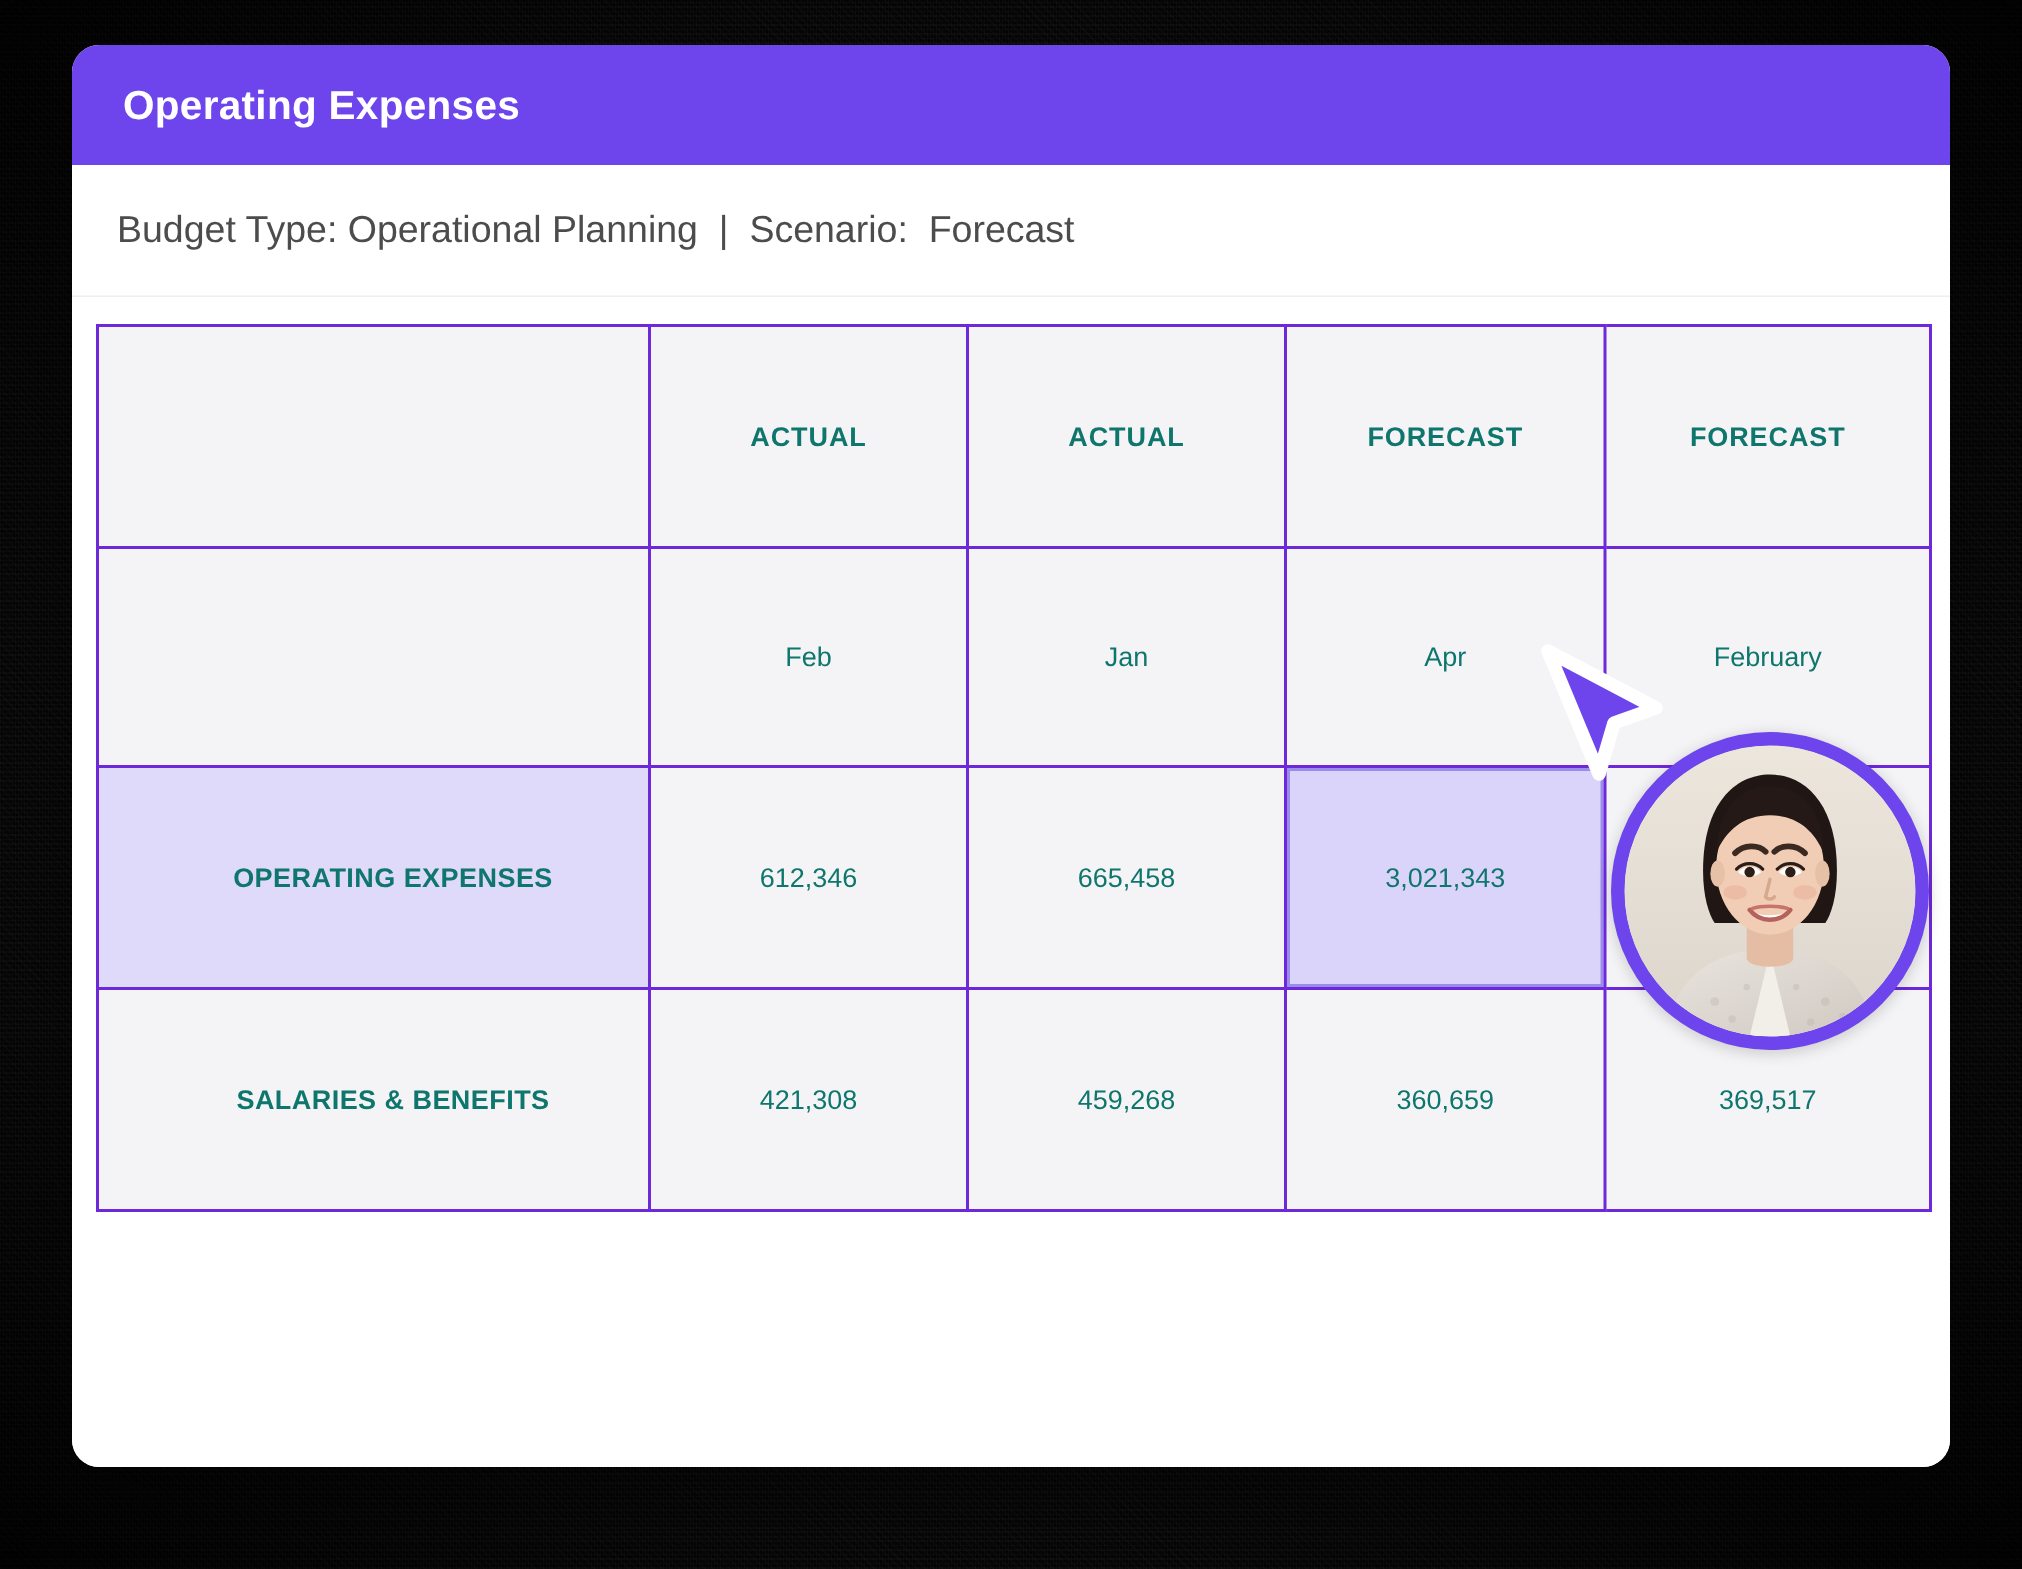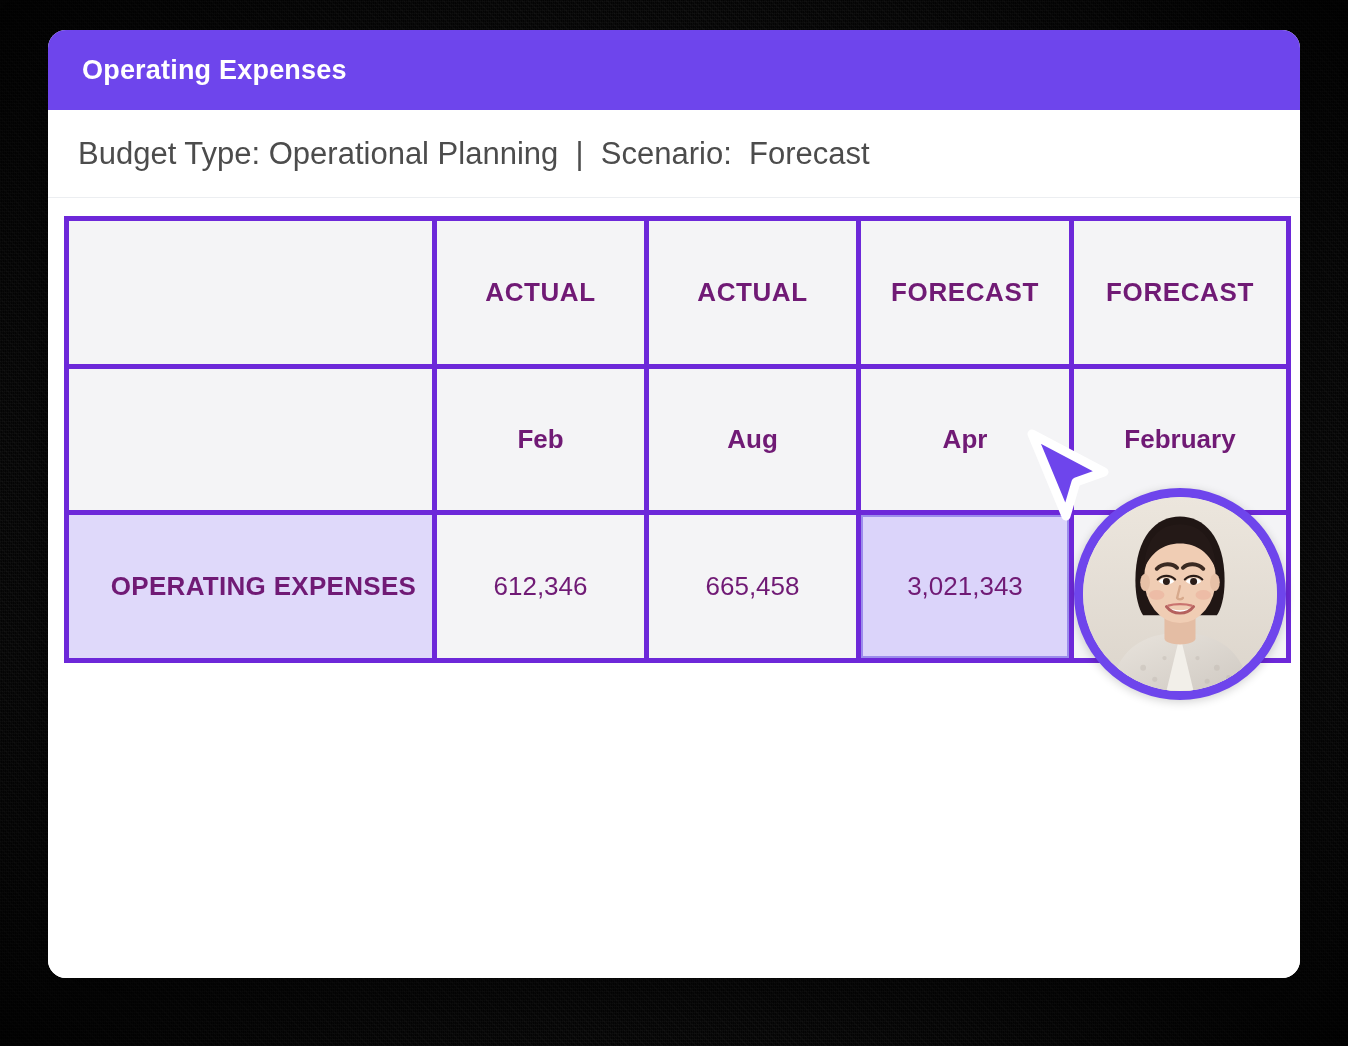--- a/index.html
+++ b/index.html
@@ -65,21 +65,21 @@
   #card-subtitle {
     height: 88px;
     background: #ffffff;
     display: flex;
     align-items: center;
     padding: 0 0 0 30px;
     border-bottom: 1px solid #eceef1;
   }
   #card-subtitle .sub {
     color: #4c4c4c;
-    font-size: 31px;
+    font-size: 25px;
     white-space: pre;
   }
 
   
   #table-wrap {
     position: relative;
     padding: 18px 16px 18px 16px;
     background: #ffffff;
     height: 780px;
   }
@@ -87,44 +87,44 @@
     border-collapse: collapse;
     table-layout: fixed;
     width: 1221px;
   }
   table.grid col.c-label  { width: 368px; }
   table.grid col.c-month  { width: 212px; }
   table.grid col.c-month2 { width: 213px; }
   table.grid col.c-month3 { width: 217px; }
 
   table.grid td {
-    border: 5px solid #6d28d9;
+    border: 2px solid #6d28d9;
     text-align: center;
     vertical-align: middle;
-    font-size: 26px;
-    color: #701a75;
+    font-size: 18px;
+    color: #0f766e;
   }
 
   
   tr.r-periods td { height: 148px; }
   tr.r-months  td { height: 146px; }
   tr.r-data    td { height: 148px; }
 
   
   td.head {
     background: #f4f4f6;
     font-weight: bold;
     font-size: 24px;
     letter-spacing: .6px;
     color: #4b4b58;
   }
   td.head-blank { background: #f4f4f6; }
   td.month {
     background: #f4f4f6;
-    font-weight: bold;
+    font-weight: normal;
     font-size: 26px;
     color: #4b4b58;
   }
   td.month-blank { background: #f4f4f6; }
 
   td.label {
     text-align: left;
     padding-left: 26px;
     font-weight: bold;
     font-size: 26px;
@@ -198,33 +198,40 @@
             <td class="head-blank"></td>
             <td class="head">ACTUAL</td>
             <td class="head">ACTUAL</td>
             <td class="head">FORECAST</td>
             <td class="head">FORECAST</td>
           </tr>
 
           <tr class="r-months">
             <td class="month-blank"></td>
             <td class="month">Feb</td>
-            <td class="month">Aug</td>
+            <td class="month">Jan</td>
             <td class="month">Apr</td>
             <td class="month">February</td>
           </tr>
 
           <tr class="r-data">
             <td class="label bg-lav">OPERATING EXPENSES</td>
             <td class="val bg-grey">612,346</td>
             <td class="val bg-grey">665,458</td>
             <td class="val selected">3,021,343</td>
             <td class="val bg-grey"></td>
           </tr>
 
+          <tr class="r-data">
+            <td class="label bg-grey">SALARIES &amp; BENEFITS</td>
+            <td class="val bg-grey">421,308</td>
+            <td class="val bg-grey">459,268</td>
+            <td class="val bg-grey">360,659</td>
+            <td class="val bg-grey">369,517</td>
+          </tr>
 
         </tbody>
       </table>
     </div>
   </div>
 
   <div id="cursor">
     <svg viewBox="0 0 96 100" xmlns="http://www.w3.org/2000/svg">
       <path d="M10 6 L82 44 L54 54 L44 88 Z" fill="#6e45ec" stroke="#ffffff" stroke-width="9" stroke-linejoin="round" stroke-linecap="round"></path>
     </svg>

